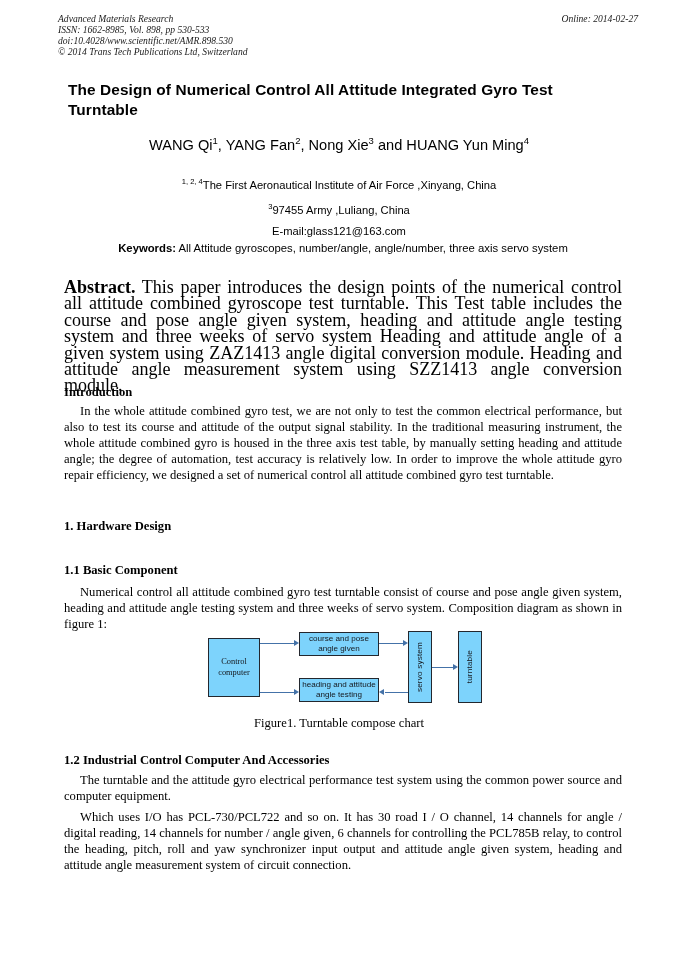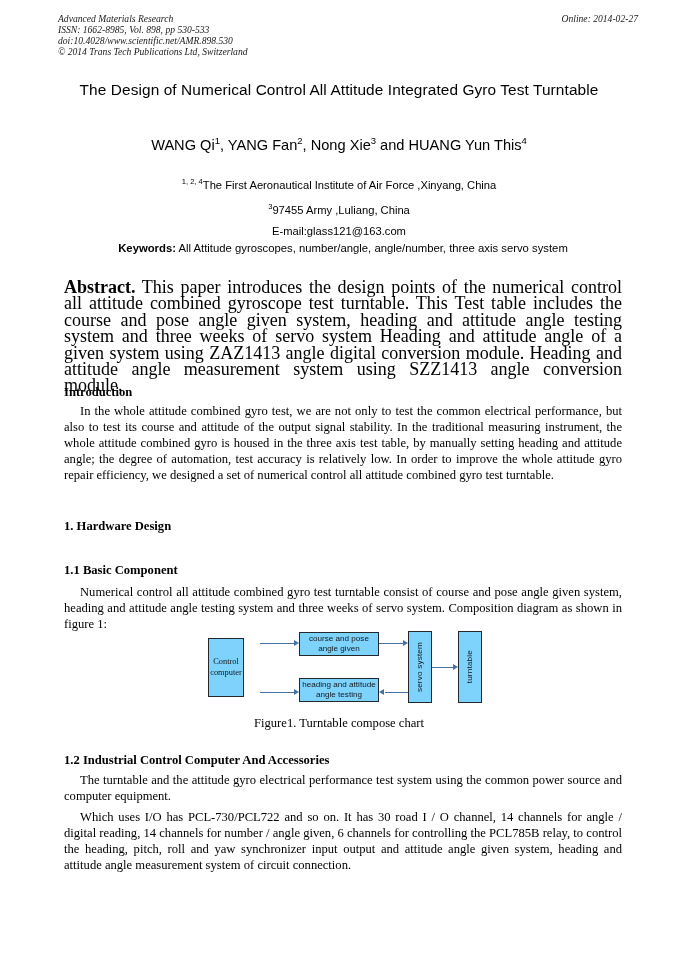--- a/index.html
+++ b/index.html
@@ -38,23 +38,23 @@
     color:#1a1a1a;
   }
   .hdr-left{float:left;}
   .hdr-left div{white-space:nowrap;}
   .hdr-right{float:right;font-size:9.6px;padding-right:22px;}
   .clr{clear:both;}
 
   
   .title{
     position:absolute;left:68px;right:68px;top:80px;
-    text-align:center;
-    font-family:"Liberation Sans",sans-serif;
-    font-weight:normal;
+    text-align:left;
+    font-family:"Liberation Sans",sans-serif;
+    font-weight:bold;
     font-size:15.4px;
     line-height:20px;
     letter-spacing:.1px;
   }
   .authors{
     position:absolute;left:60px;right:60px;top:135px;
     text-align:center;
     font-family:"Liberation Sans",sans-serif;
     font-size:14.6px;
   }
@@ -130,21 +130,21 @@
     justify-content:center;
     text-align:center;
   }
   .box.serif{font-family:"Liberation Serif",serif;font-size:8.4px;}
   .box.vert span{
     writing-mode:vertical-rl;
     transform:rotate(180deg);
     white-space:nowrap;
     letter-spacing:.2px;
   }
-  #b-control{left:208px;top:10px;width:36px;height:59px;}
+  #b-control{left:208px;top:10px;width:52px;height:59px;}
   #b-course {left:299px;top:4px;width:80px;height:24px;}
   #b-heading{left:299px;top:50px;width:80px;height:24px;justify-content:center;}
   #b-servo  {left:408px;top:3px;width:24px;height:72px;}
   #b-turn   {left:458px;top:3px;width:24px;height:72px;}
 
   .arrow{position:absolute;background:#4472a8;height:1.1px;}
   .ah{
     position:absolute;width:0;height:0;
     border-top:3.3px solid transparent;
     border-bottom:3.3px solid transparent;
@@ -174,21 +174,21 @@
       <div>ISSN: 1662-8985, Vol. 898, pp 530-533</div>
       <div>doi:10.4028/www.scientific.net/AMR.898.530</div>
       <div>© 2014 Trans Tech Publications Ltd, Switzerland</div>
     </div>
     <div class="clr"></div>
   </div>
 
   <div class="title">The Design of Numerical Control All Attitude Integrated Gyro Test Turntable</div>
 
   <div class="authors">
-    <span>WANG Qi</span><sup>1</sup><span>, </span><span>YANG Fan</span><sup>2</sup><span>, </span><span>Nong Xie</span><sup>3</sup><span> and </span><span>HUANG  Yun This</span><sup>4</sup>
+    <span>WANG Qi</span><sup>1</sup><span>, </span><span>YANG Fan</span><sup>2</sup><span>, </span><span>Nong Xie</span><sup>3</sup><span> and </span><span>HUANG  Yun Ming</span><sup>4</sup>
   </div>
 
   <div class="affil">
     <div><sup>1, 2, 4</sup><span>The First Aeronautical Institute of Air Force ,Xinyang, China</span></div>
     <div><sup>3</sup><span>97455 Army ,Luliang, China</span></div>
     <div>E-mail:glass121@163.com</div>
   </div>
 
   <div class="keywords">
     <b>Keywords:</b><span> All Attitude gyroscopes, number/angle, angle/number, three axis servo system</span>

